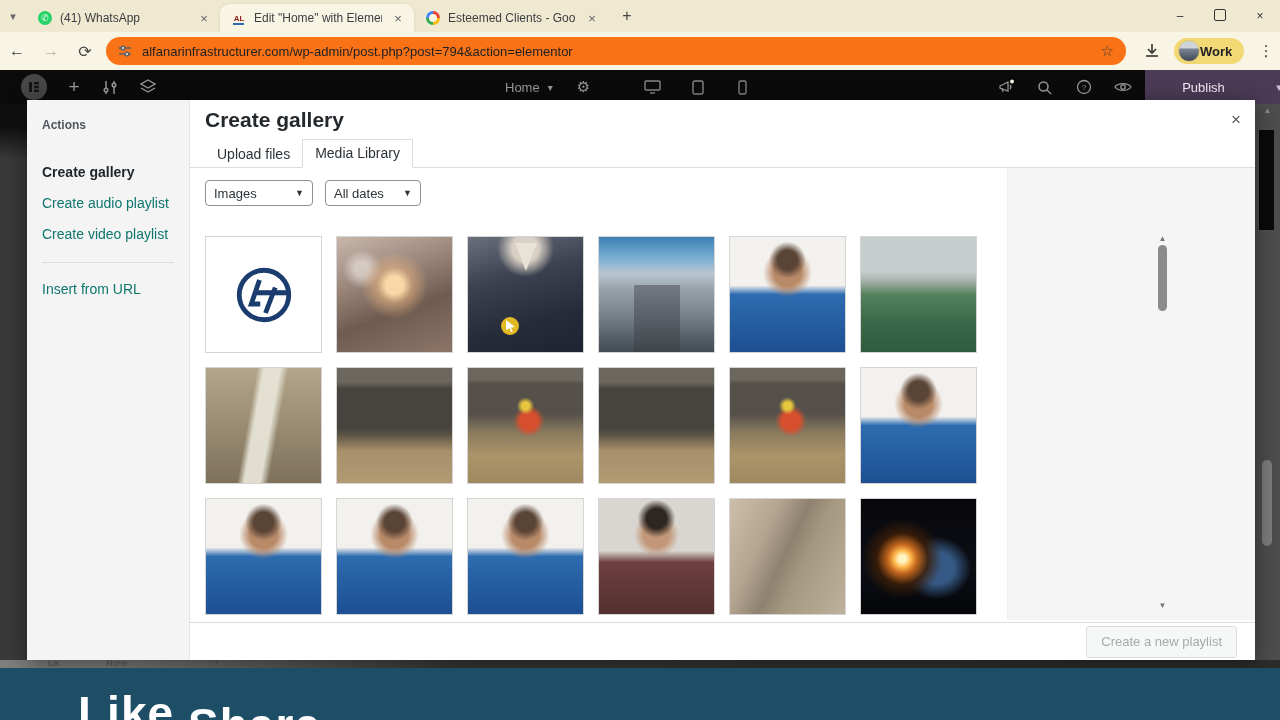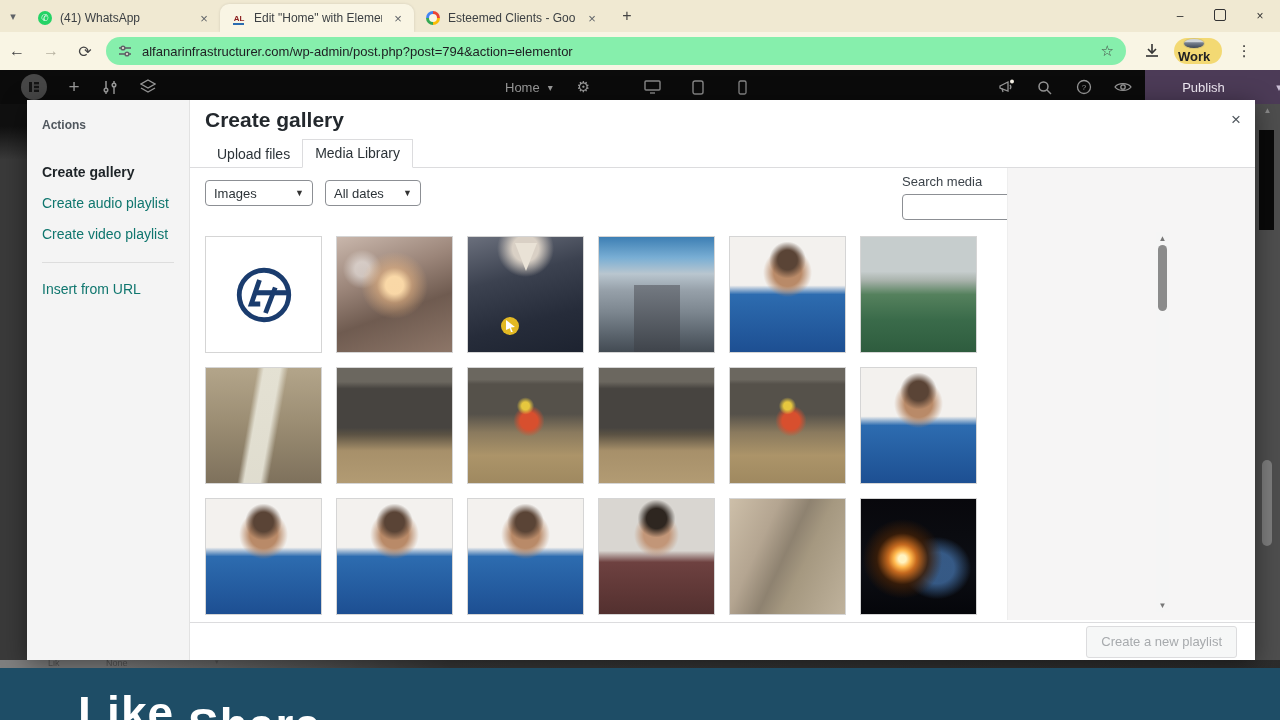--- a/index.html
+++ b/index.html
@@ -21,25 +21,25 @@
   .fav-google{border-radius:50%;background:conic-gradient(#ea4335 0 25%,#fbbc05 25% 50%,#34a853 50% 75%,#4285f4 75% 100%);}
   .fav-google::after{content:"";position:absolute;left:3px;top:3px;width:8px;height:8px;border-radius:50%;background:#f9f5e4;}
   .newtab{width:26px;height:26px;margin:0 0 3px 6px;display:flex;align-items:center;justify-content:center;color:#444;font-size:16px;}
   .winctl{position:absolute;right:0;top:0;height:32px;display:flex;align-items:center;color:#333;}
   .winctl span{width:40px;text-align:center;font-size:12px;}
   .winctl .maxbox{display:inline-block;width:10px;height:10px;border:1.4px solid #333;border-radius:2px;}
 
   .toolbar{position:absolute;left:0;top:32px;width:1280px;height:38px;background:#f9f5e4;display:flex;align-items:center;}
   .navbtn{width:34px;text-align:center;font-size:16px;color:#444;}
   .navbtn.disabled{color:#b6b1a0;}
-  .urlpill{margin-left:4px;width:1020px;height:28px;border-radius:14px;background:#86efac;display:flex;align-items:center;padding:8px 12px;box-sizing:border-box;}
+  .urlpill{margin-left:4px;width:1020px;height:28px;border-radius:14px;background:#f97316;display:flex;align-items:center;padding:8px 12px;box-sizing:border-box;}
   .urltext{flex:1;font-size:13px;color:#202124;margin-left:10px;white-space:nowrap;overflow:hidden;}
   .star{color:#444;font-size:15px;}
   .dl{margin-left:18px;color:#333;}
-  .profile{margin-left:14px;height:26px;border-radius:13px;background:#f3d973;display:flex;align-items:center;gap:0;padding:0 12px 0 4px;font-size:13px;color:#202124;font-weight:bold;flex-direction:column;}
+  .profile{margin-left:14px;height:26px;border-radius:13px;background:#f3d973;display:flex;align-items:center;gap:0;padding:0 12px 0 4px;font-size:13px;color:#202124;font-weight:bold;}
   .avatar{width:20px;height:20px;border-radius:50%;background:linear-gradient(180deg,#cfd4da 0 35%,#7c8594 40%,#3d4654 100%);border:1px solid #d9c576;}
   .menudots{margin-left:10px;color:#333;font-size:15px;width:24px;text-align:center;}
 
   
   .ebar{position:absolute;left:0;top:70px;width:1280px;height:34px;background:#0b0b0b;}
   .ebar .ic{position:absolute;top:0;height:34px;display:flex;align-items:center;justify-content:center;color:#9a9a9a;}
   .elogo{left:20px;width:28px;}
   .elogo .circ{width:26px;height:26px;border-radius:50%;background:#474747;display:flex;align-items:center;justify-content:center;}
   .ehome{position:absolute;left:505px;top:0;height:34px;display:flex;align-items:center;gap:8px;color:#9a9a9a;font-size:13px;}
   .epub{position:absolute;left:1145px;top:0;width:151px;height:34px;background:#4c3b57;display:flex;align-items:center;color:#f1ebf5;font-size:13px;}
@@ -322,24 +322,20 @@
           <div class="fakeselect sel-type">
             <span>Images</span>
             <span class="car">▼</span>
           </div>
           <div class="fakeselect sel-date">
             <span>All dates</span>
             <span class="car">▼</span>
           </div>
         </div>
       </div>
-      <div class="searchwrap">
-        <div class="slabel">Search media</div>
-        <input type="text" value="" style="">
-      </div>
       <div class="rightpane"></div>
       <div class="grid" id="grid">
           <div class="thumb tn-lt">
             <svg width="72" height="72" viewBox="0 0 48 48">
               <circle cx="24" cy="24" r="16.5" fill="none" stroke="#1a3c6e" stroke-width="3.2"></circle>
               <path d="M21 14 L15.5 30 H21.5" fill="none" stroke="#1a3c6e" stroke-width="3.2"></path>
               <path d="M19 22.5 H40" fill="none" stroke="#1a3c6e" stroke-width="3.4"></path>
               <path d="M31.5 19 L25 36" fill="none" stroke="#1a3c6e" stroke-width="3.2"></path>
             </svg>
           </div>

